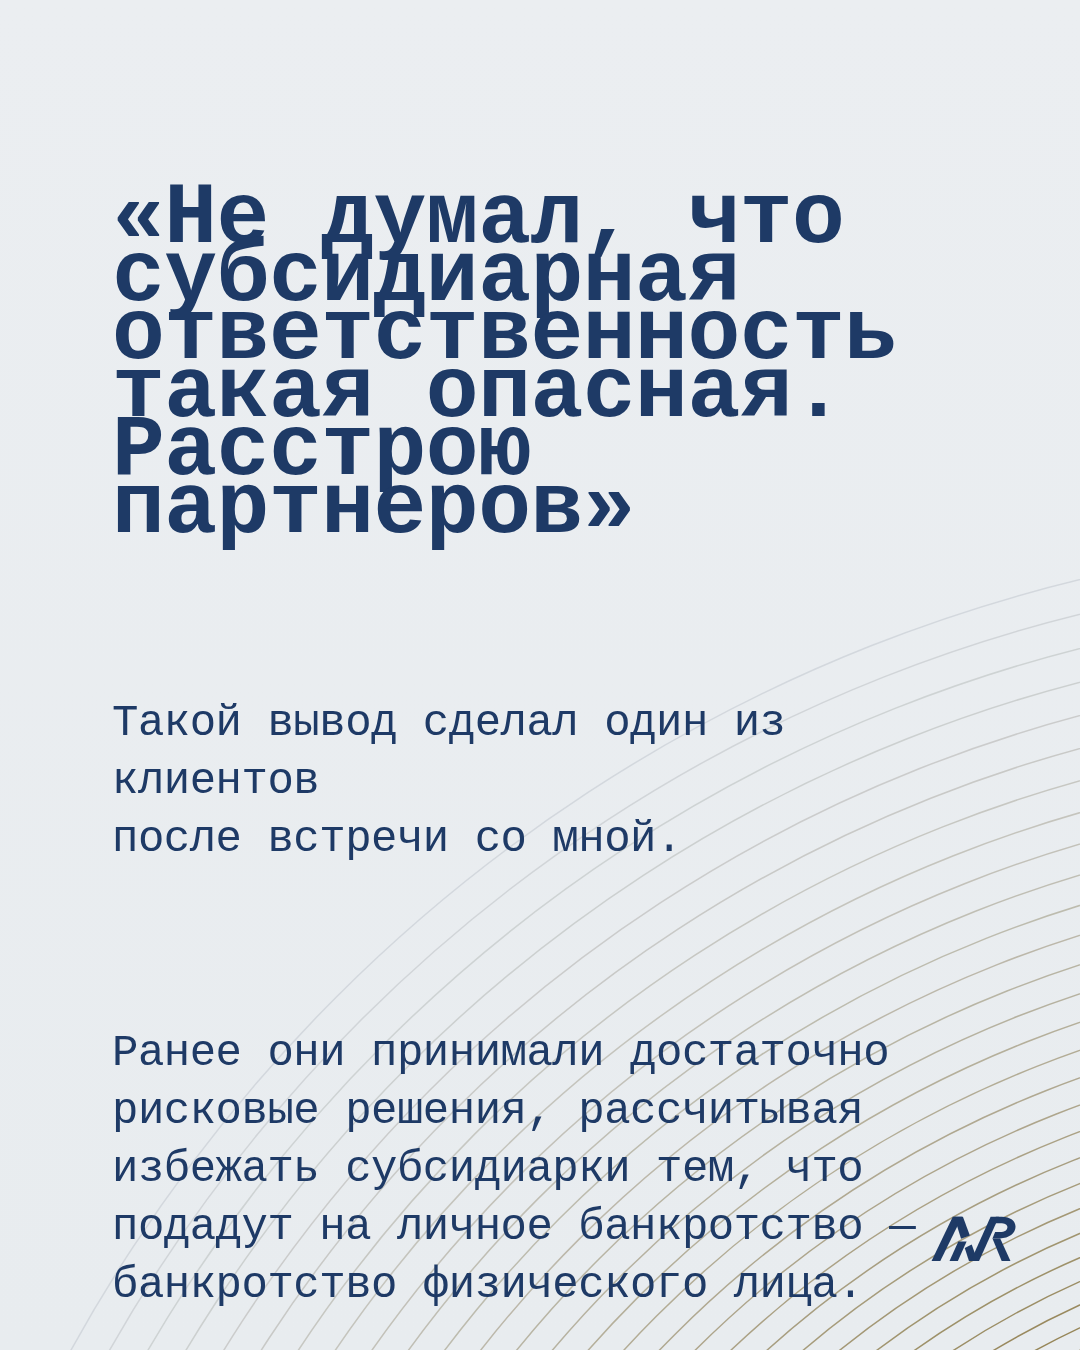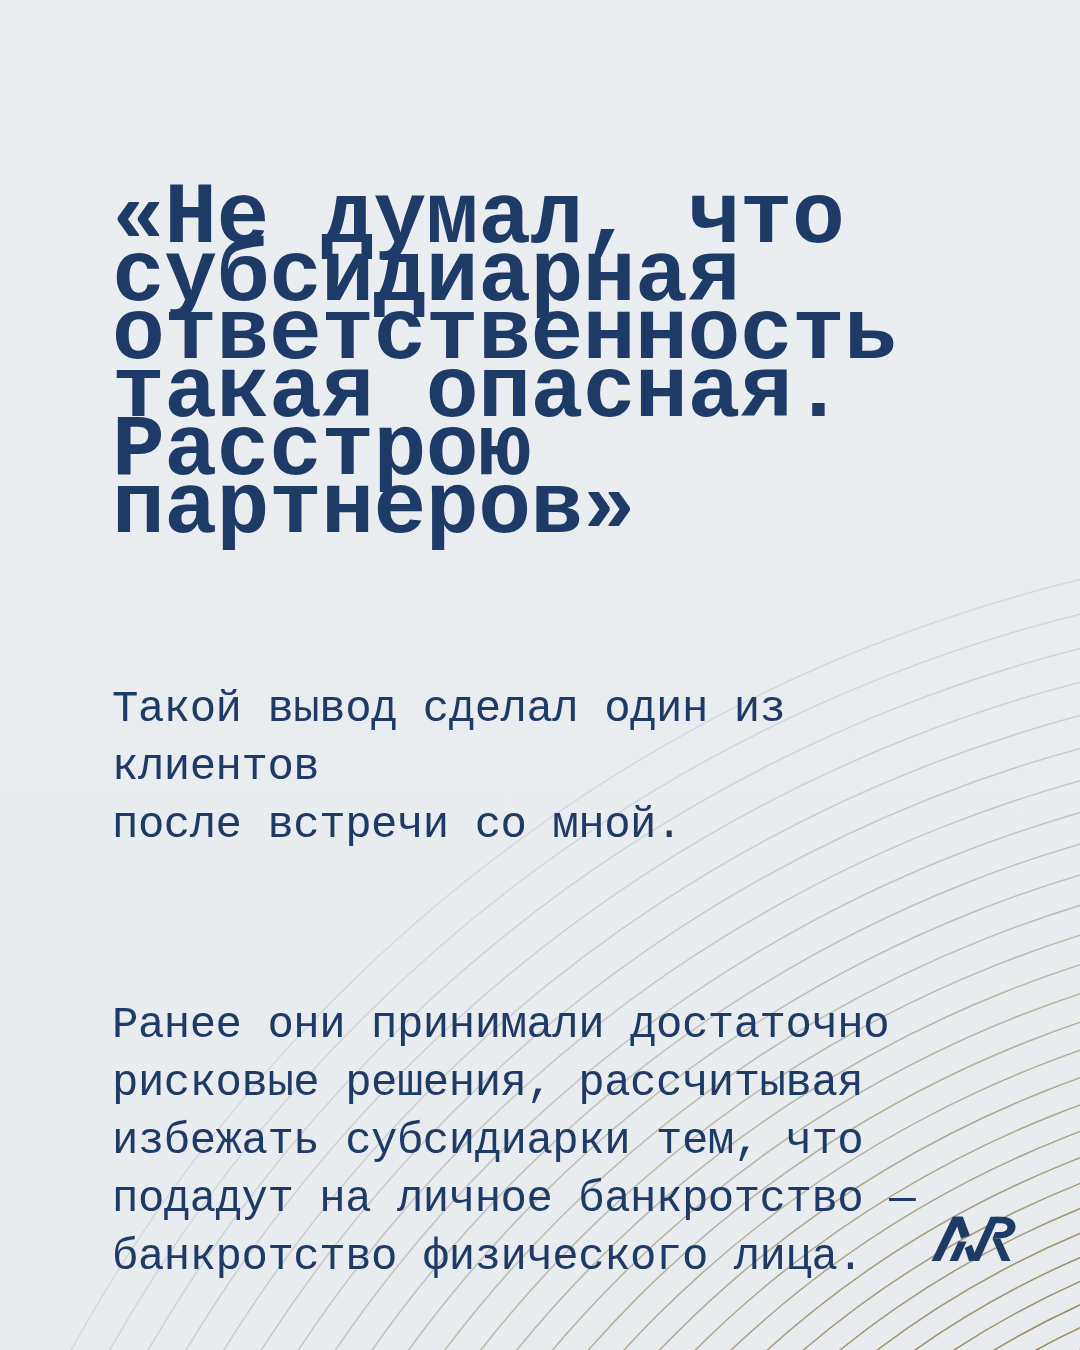--- a/index.html
+++ b/index.html
@@ -21,21 +21,21 @@
   .content{
     position:absolute;left:112px;top:0;width:888px;z-index:1;
     color:var(--text,#1e3a66);
     font-size:44px;line-height:58px;letter-spacing:-0.5px;
     white-space:pre-line;
   }
   .heading{
     margin:132px 0 84px 0;
     font-weight:700;
   }
-  .para{margin:0 0 84px 0;font-weight:400;}
+  .para{margin:14px 0 84px 0;font-weight:400;}
   .bold-label{font-weight:700;}
   .logo{
     position:absolute;left:930px;top:1213px;width:88px;height:48px;z-index:2;
     color:var(--text,#1e3a66);
   }
 </style>
 </head>
 <body style="background: rgb(233, 237, 240);">
 
 <div class="poster">

